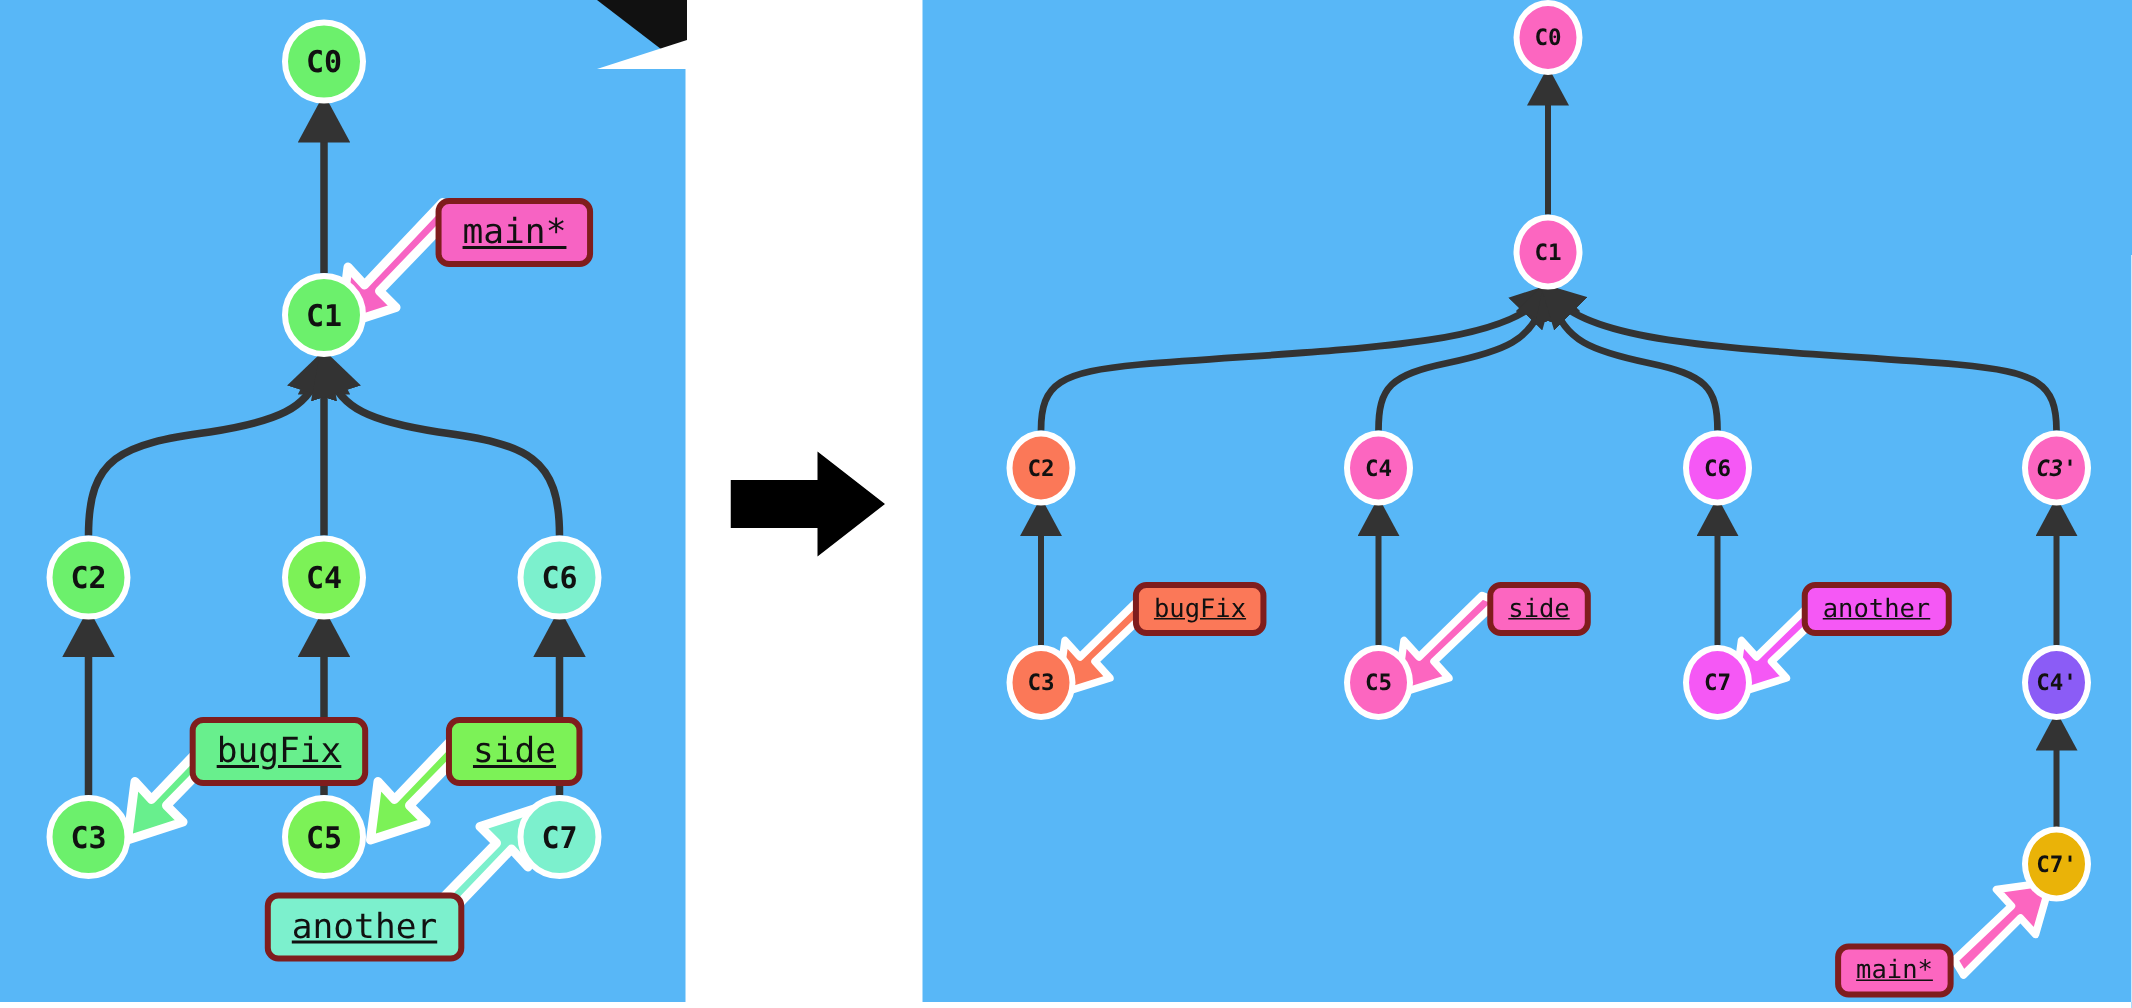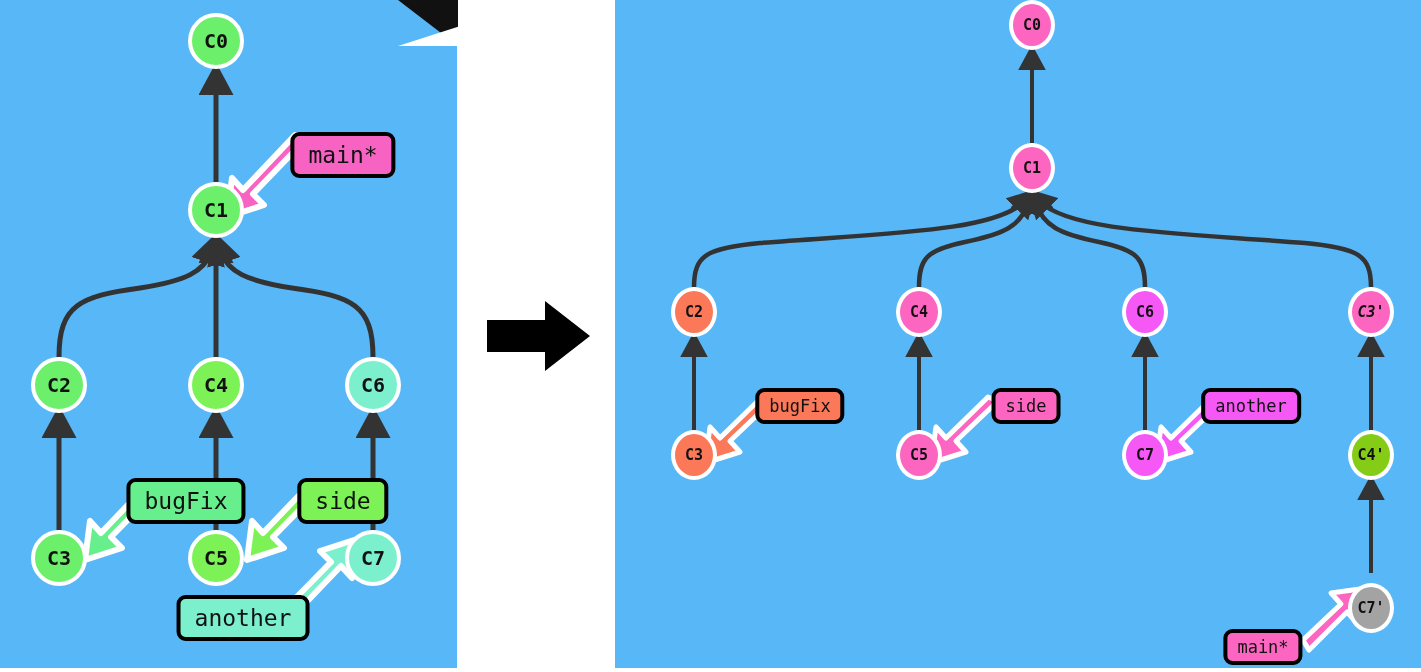--- a/index.html
+++ b/index.html
@@ -59,29 +59,30 @@
     font-weight: bold;
     font-family: "DejaVu Sans Mono", monospace;
     z-index: 5;
   }
   .node.big  { width: 56px; height: 56px; font-size: 20px; margin-left: -28px; margin-top: -28px; }
   .node.small{ width: 46px; height: 50px; font-size: 15px; margin-left: -23px; margin-top: -25px; }
 
   .tag {
     position: absolute;
     border-radius: 9px;
-    border: 4px solid #000000;
+    border: 4px solid #7f1d1d;
     box-sizing: border-box;
     display: flex;
     align-items: center;
     justify-content: center;
     color: #111111;
     font-family: "DejaVu Sans Mono", monospace;
     z-index: 6;
     white-space: nowrap;
+    text-decoration: underline;
   }
   .tag.big   { font-size: 23px; padding: 6px 14px; }
   .tag.small { font-size: 17px; padding: 4px 10px; }
 
   svg.tagarrows {
     position: absolute;
     top: 0; left: 0;
     width: 100%; height: 100%;
     overflow: visible;
     z-index: 4;
@@ -258,24 +259,24 @@
     </div>
     <div class="node small" style="left:79px; top:455px; background:#fb7858;">
       <span>C3</span>
     </div>
     <div class="node small" style="left:304px; top:455px; background:#fc66c0;">
       <span>C5</span>
     </div>
     <div class="node small" style="left:530px; top:455px; background:#f558f5;">
       <span>C7</span>
     </div>
-    <div class="node small" style="left:756px; top:455px; background:#84cc16;">
+    <div class="node small" style="left:756px; top:455px; background:#8b5cf6;">
       <span>C4'</span>
     </div>
-    <div class="node small" style="left:756px; top:608px; background:#a3a3a3;">
+    <div class="node small" style="left:756px; top:576px; background:#eab308;">
       <span>C7'</span>
     </div>
 
     <div class="tag small" style="left:185px; top:406px; background:#fb7858; transform:translate(-50%,-50%);">
       <span>bugFix</span>
     </div>
     <div class="tag small" style="left:411px; top:406px; background:#fc66c0; transform:translate(-50%,-50%);">
       <span>side</span>
     </div>
     <div class="tag small" style="left:636px; top:406px; background:#f558f5; transform:translate(-50%,-50%);">

